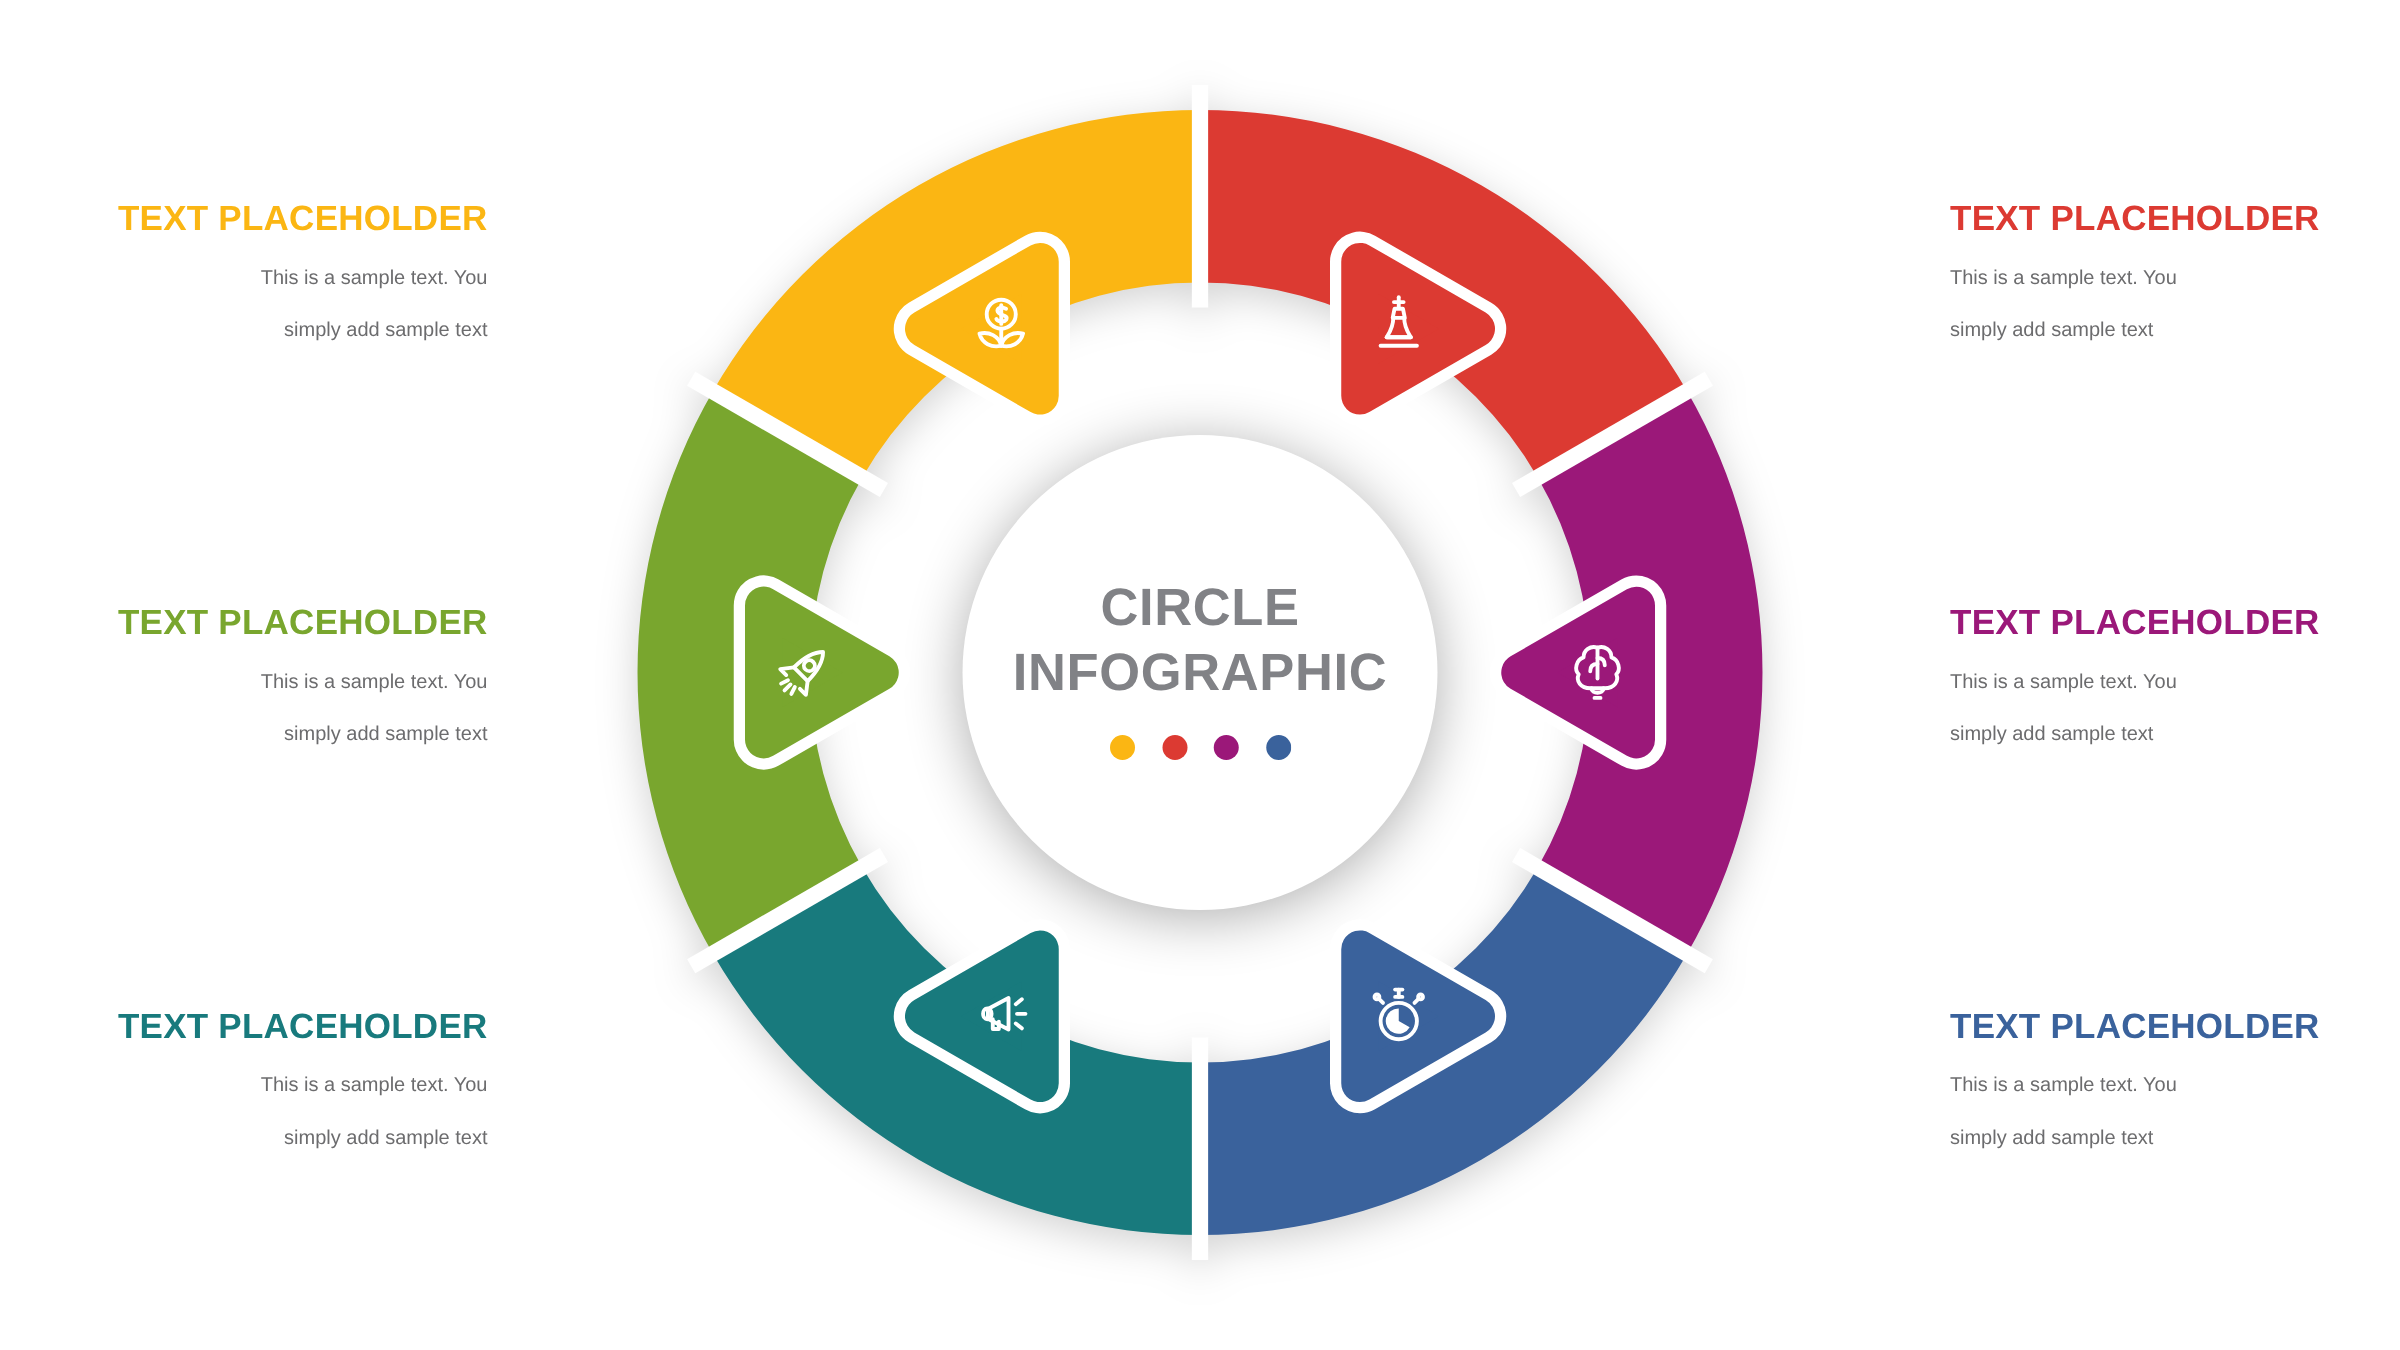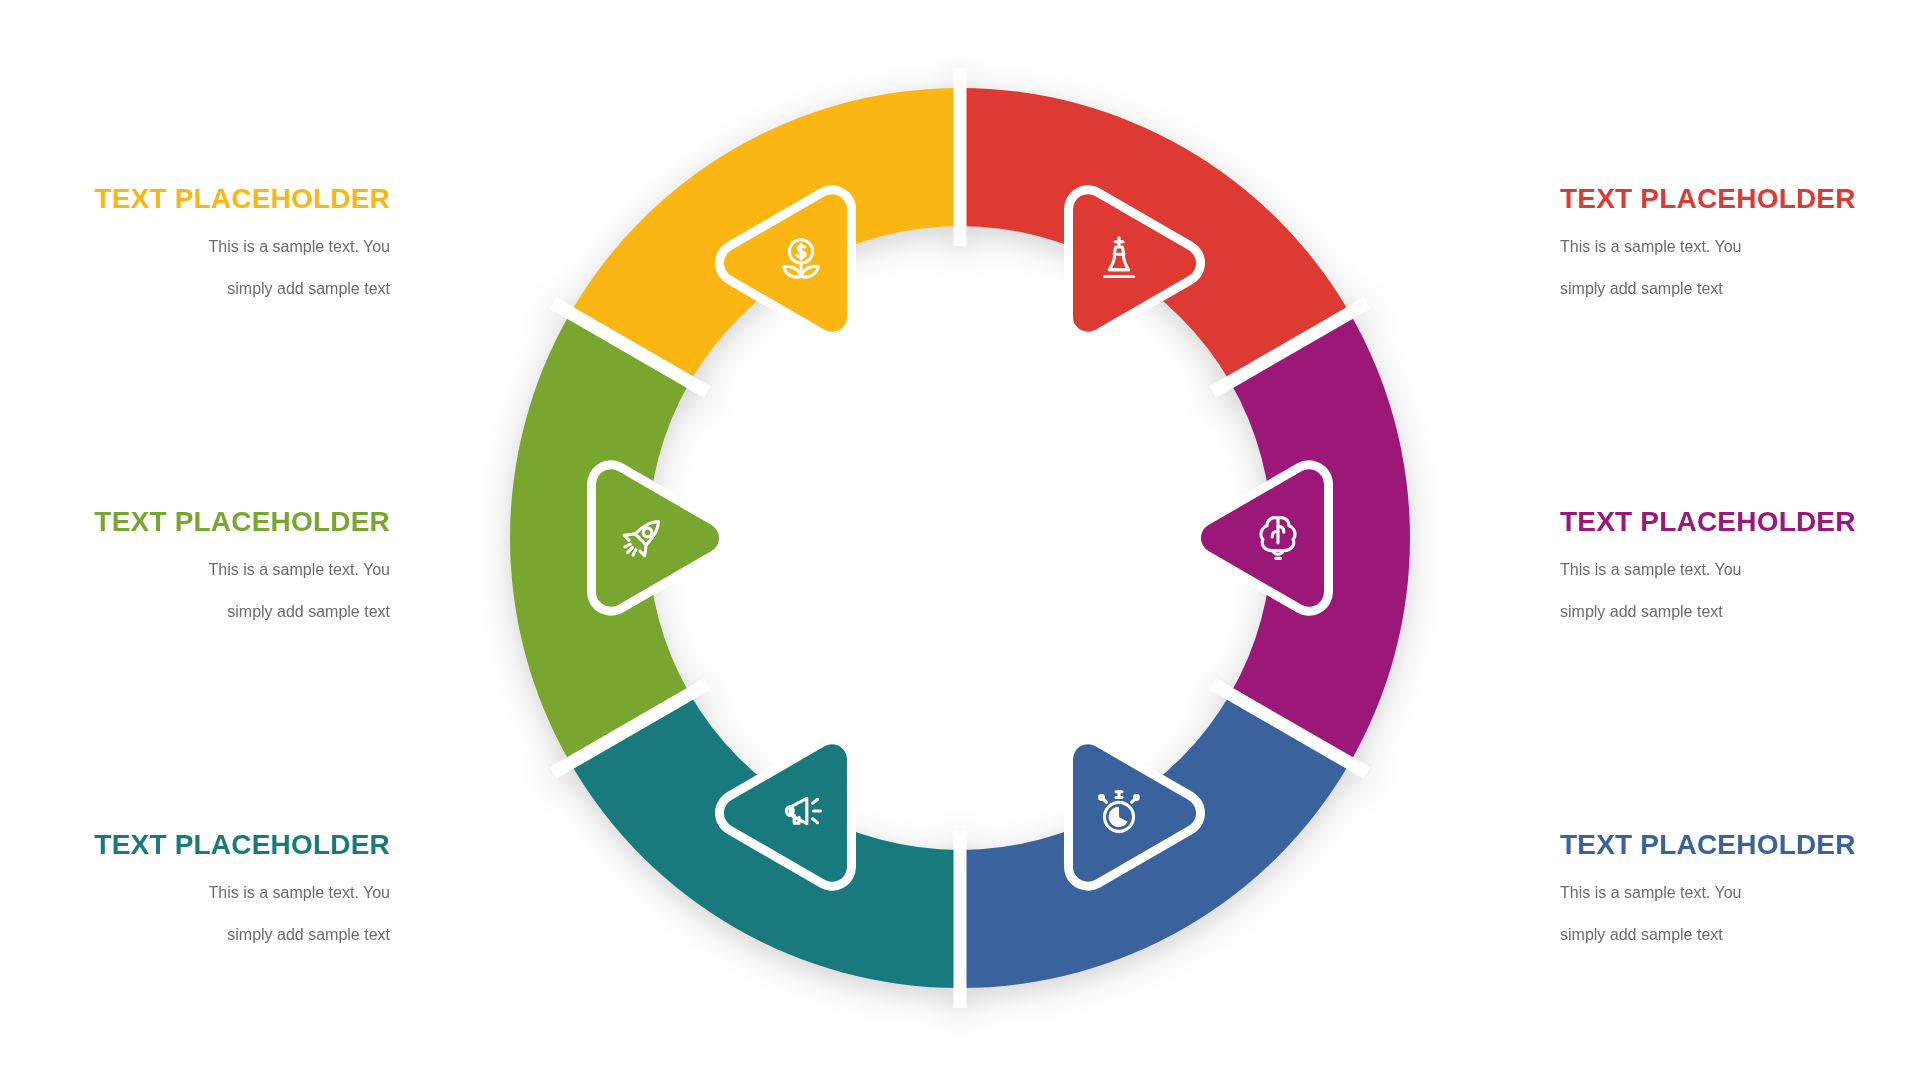--- a/index.html
+++ b/index.html
@@ -19,21 +19,21 @@
 
   
   .tri{position:absolute;width:220px;height:220px;}
   .tri svg.shape{position:absolute;left:0;top:0;}
   .tri svg.glyph{position:absolute;left:79px;top:79px;}
 
   
   .tblock{position:absolute;width:332px;}
   .col-left .tblock{left:58px;text-align:right;}
   .col-right .tblock{left:1560px;text-align:left;}
-  .tb-heading{font-size:28px;line-height:30px;font-weight:bold;letter-spacing:.2px;margin-top:24px;}
+  .tb-heading{font-size:28px;line-height:30px;font-weight:bold;letter-spacing:.2px;}
   .tb-line{font-size:16px;line-height:42px;color:#6C6C6E;}
   .tb-body{margin-top:12px;}
   .icon-stroke{fill:none;stroke:#ffffff;stroke-width:3.2;stroke-linecap:round;stroke-linejoin:round;}
 </style>
 </head>
 <body>
 
 <div class="stage">
 
   <svg class="ring" width="1920" height="1080" viewBox="0 0 1920 1080">
@@ -46,20 +46,32 @@
     <g transform="translate(960,538)">
       <rect x="-6.5" y="-470" width="13" height="178" fill="#ffffff" transform="rotate(0)"></rect>
       <rect x="-6.5" y="-470" width="13" height="178" fill="#ffffff" transform="rotate(60)"></rect>
       <rect x="-6.5" y="-470" width="13" height="178" fill="#ffffff" transform="rotate(120)"></rect>
       <rect x="-6.5" y="-470" width="13" height="178" fill="#ffffff" transform="rotate(180)"></rect>
       <rect x="-6.5" y="-470" width="13" height="178" fill="#ffffff" transform="rotate(240)"></rect>
       <rect x="-6.5" y="-470" width="13" height="178" fill="#ffffff" transform="rotate(300)"></rect>
     </g>
   </svg>
 
+  <div class="disk">
+    <div class="disk-title" style="color: rgb(129, 130, 134);">
+      <div>CIRCLE</div>
+      <div>INFOGRAPHIC</div>
+    </div>
+    <svg class="dots-svg" width="145" height="20" viewBox="0 0 145 20">
+      <circle cx="10" cy="10" r="10" fill="#FBB613"></circle>
+      <circle cx="52" cy="10" r="10" fill="#DC3A32"></circle>
+      <circle cx="93" cy="10" r="10" fill="#9B1879"></circle>
+      <circle cx="135" cy="10" r="10" fill="#3A629C"></circle>
+    </svg>
+  </div>
 
   <div class="tri" style="left:691px;top:153px;">
     <svg class="shape" width="220" height="220" viewBox="-110 -110 220 220">
       <g transform="rotate(60)">
         <polygon points="62,0 -31,-53.7 -31,53.7" fill="#ffffff" stroke="#ffffff" stroke-width="48" stroke-linejoin="round"></polygon>
         <polygon points="62,0 -31,-53.7 -31,53.7" stroke-width="30" stroke-linejoin="round" fill="#FBB613" stroke="#FBB613"></polygon>
       </g>
     </svg>
     <svg class="glyph" width="62" height="62" viewBox="0 0 64 64">
       <g class="icon-stroke">

